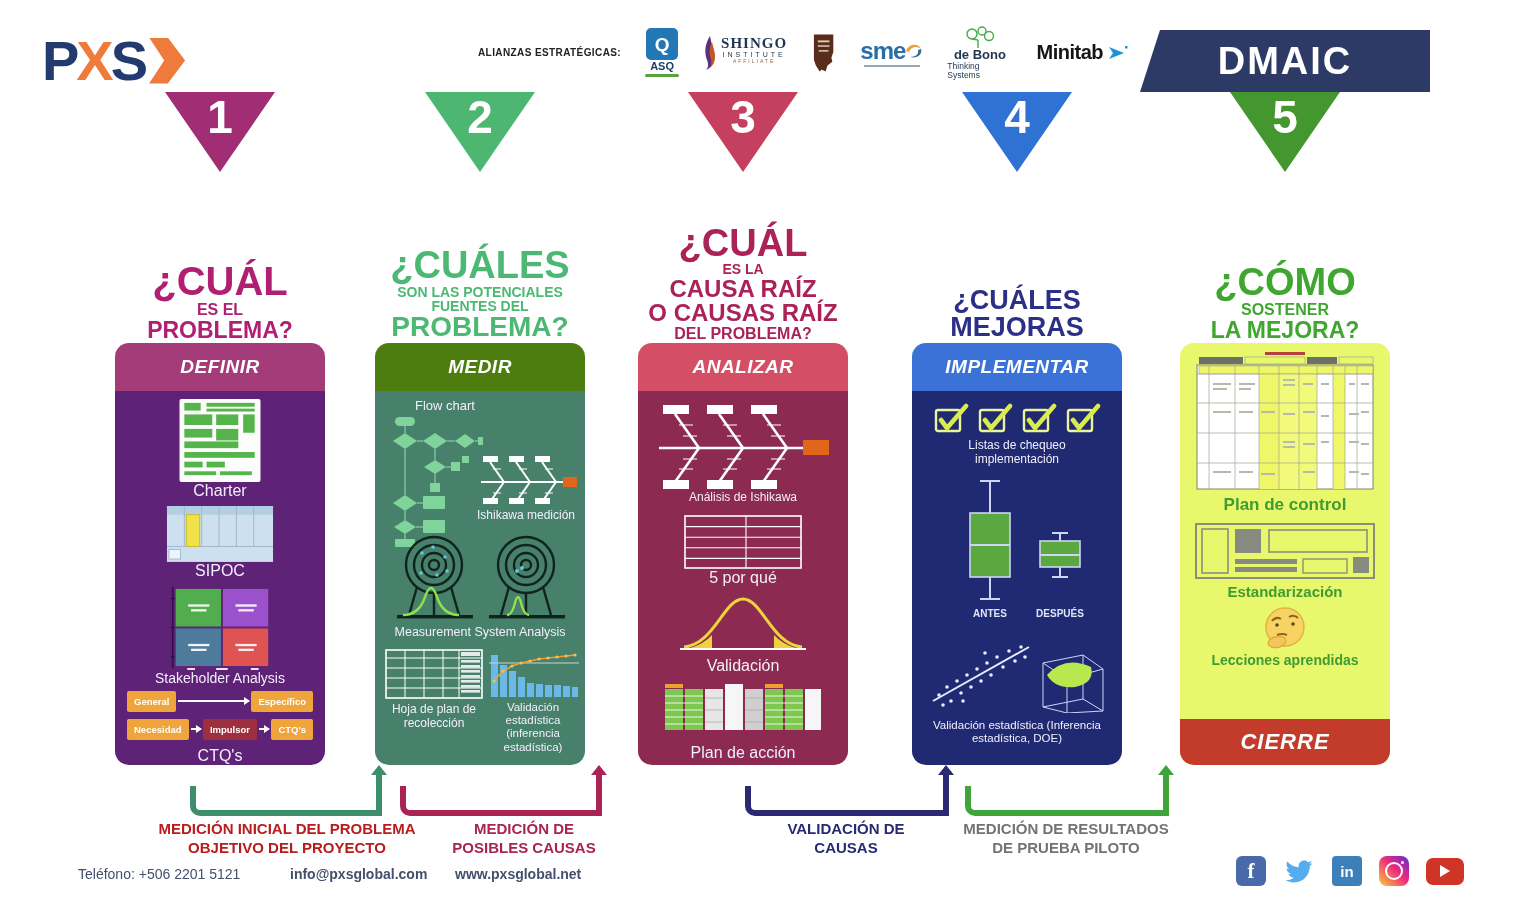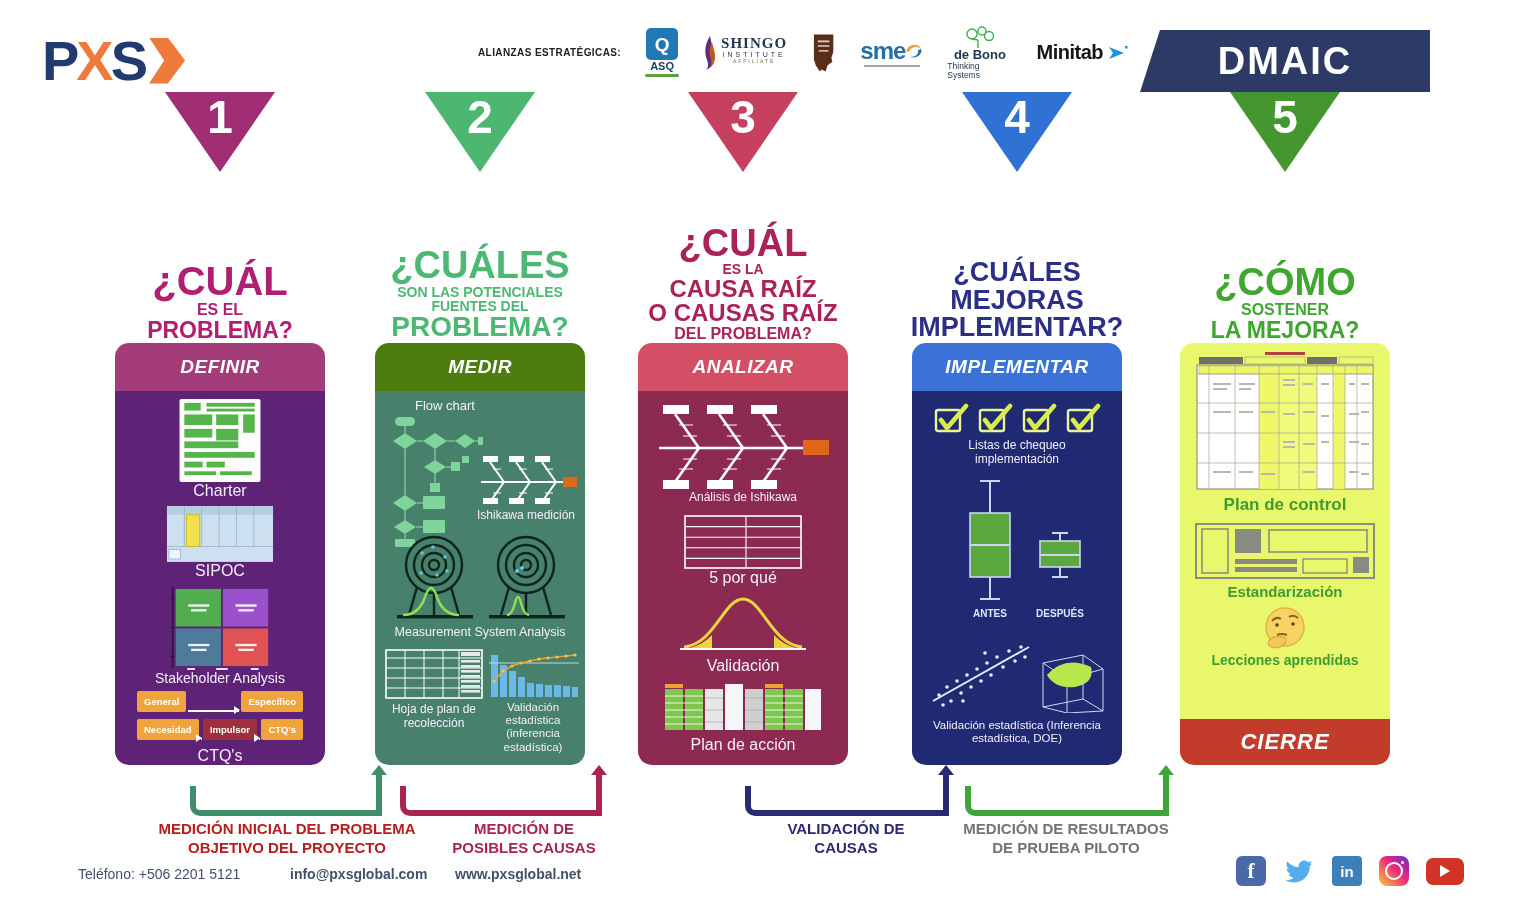--- a/index.html
+++ b/index.html
@@ -47,21 +47,21 @@
   .card-h{height:48px;flex:0 0 48px;display:flex;align-items:center;justify-content:center;
         color:#fff;font-weight:800;font-style:italic;font-size:19px;letter-spacing:.5px;}
   .h0{background:#a53c7a}.h1{background:#4d7c0f}.h2{background:#d44f66}.h3{background:#3b72d8}.h4{background:#44962e}
   .b0{background:#5e2276}.b1{background:#47806b}.b2{background:#8c2a52}.b3{background:#202a72}.b4{background:#e9f76d}
   .body{flex:1;position:relative;display:flex;flex-direction:column;align-items:center;overflow:hidden;}
   .tl{color:#f4eefc;font-size:14px;text-align:center;line-height:1.15;}
   .tl.big{font-size:16px;}
   .tl.green{color:#3f9c33;font-weight:700;}
   .abs{position:absolute;}
   
-  .ctq-row{display:flex;align-items:flex-end;width:166px;margin:5px 0;}
+  .ctq-row{display:flex;align-items:center;width:186px;margin:5px 0;}
   .cbox{background:#f0a43c;color:#fff;font-weight:800;font-size:9.5px;padding:5px 7px;border-radius:2px;white-space:nowrap;}
   .cbox.dark{background:#9e2f3e;}
   .carrow{flex:1;height:2px;background:#fff;position:relative;margin:0 2px;}
   .carrow:after{content:"";position:absolute;right:-1px;top:-3.5px;border-left:6px solid #fff;
         border-top:4.5px solid transparent;border-bottom:4.5px solid transparent;}
   
   .checks{display:flex;gap:8px;margin-top:12px;}
   
   .cierre{margin-top:auto;height:46px;flex:0 0 46px;background:#c23b2b;display:flex;align-items:center;
         justify-content:center;color:#fff;font-weight:800;font-style:italic;font-size:22px;letter-spacing:1px;width:100%;}
@@ -510,33 +510,32 @@
           </g>
           <g stroke="#aaaaaa" stroke-width="1" opacity=".8">
             <line x1="42" y1="16" x2="60" y2="16"></line>
               <line x1="42" y1="28" x2="60" y2="28"></line>
               <line x1="42" y1="40" x2="60" y2="40"></line>
             <line x1="82" y1="16" x2="100" y2="16"></line>
               <line x1="82" y1="28" x2="100" y2="28"></line>
               <line x1="82" y1="40" x2="100" y2="40"></line>
           </g>
         </svg>
-        <div class="tl big" style="margin-top:4px">Plan de acción</div>
+        <div class="tl big" style="margin-top:12px">Plan de acción</div>
       </div>
     </div>
   </div>
 
   <div class="col c3">
     <div class="tri t3">
       <span>4</span>
       </div>
     <div class="q q3">
       <span class="lg" style="font-size:27px">¿CUÁLES</span>
       <span class="lg" style="font-size:27px">MEJORAS</span>
-      <span class="lg" style="font-size:27px">IMPLEMENTAR?</span>
     </div>
     <div class="card">
       <div class="card-h h3">IMPLEMENTAR</div>
       <div class="body b3">
         <div class="checks">
           <svg width="36" height="30" viewBox="0 0 36 30">
             <rect x="3" y="7" width="24" height="21" rx="2" fill="none" stroke="#ecf49a" stroke-width="2.4"></rect>
             <polyline points="8,17 14,25 33,3" fill="none" stroke="#d9ec4e" stroke-width="4.6" stroke-linecap="round"></polyline>
           </svg>
           <svg width="36" height="30" viewBox="0 0 36 30">

